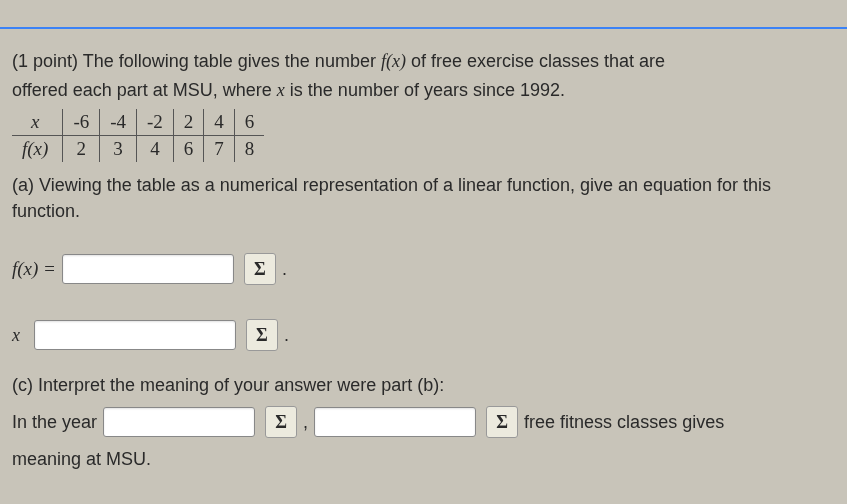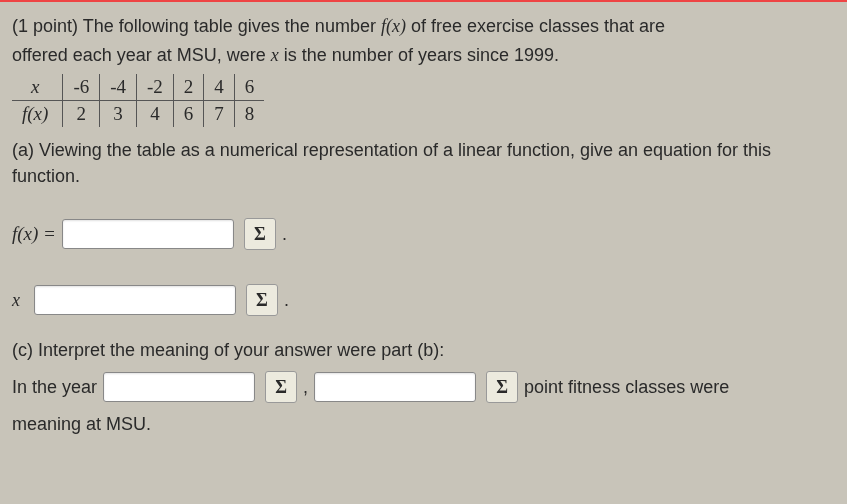--- a/index.html
+++ b/index.html
@@ -8,22 +8,23 @@
     width: 847px;
     height: 504px;
     background: #c8c4b9;
     font-family: Arial, Helvetica, sans-serif;
     font-size: 18px;
     color: #2a2a2a;
     overflow: hidden;
     box-sizing: border-box;
   }
   .page {
-    padding: 8px 12px 12px 12px;
-    border-top: 2px solid #ef4444;
+    padding: 16px 12px 12px 12px;
+    border-top: 2px solid #3b82f6;
+    margin-top: 27px;
   }
   .line {
     margin: 3px 0;
     line-height: 1.45;
   }
   .math-i {
     font-family: "Times New Roman", serif;
     font-style: italic;
   }
   .tbl {
@@ -85,23 +86,23 @@
 
 <div class="page">
 
   <div class="line">
     <span>(1 point)</span>
     <span>The following table gives the number</span>
     <span class="math-i">f(x)</span>
     <span>of free exercise classes that are</span>
   </div>
   <div class="line">
-    <span>offered each year at MSU, were</span>
+    <span>offered each part at MSU, where</span>
     <span class="math-i">x</span>
-    <span>is the number of years since 1999.</span>
+    <span>is the number of years since 1992.</span>
   </div>
 
   <div class="tbl">
     <table>
       <tbody>
           <tr>
         <td class="math-i">x</td>
         <td>-6</td>
         <td>-4</td>
         <td>-2</td>
@@ -146,18 +147,18 @@
 
   <div class="line">(c) Interpret the meaning of your answer were part (b):</div>
 
   <div class="row">
     <span>In the year</span>
     <span class="input-box" style="width:150px"></span>
     <span class="sigma-btn">Σ</span>
     <span>,</span>
     <span class="input-box" style="width:160px"></span>
     <span class="sigma-btn">Σ</span>
-    <span>point fitness classes were</span>
+    <span>free fitness classes gives</span>
   </div>
 
   <div class="line">meaning at MSU.</div>
 
 </div>
 
 </body></html>

